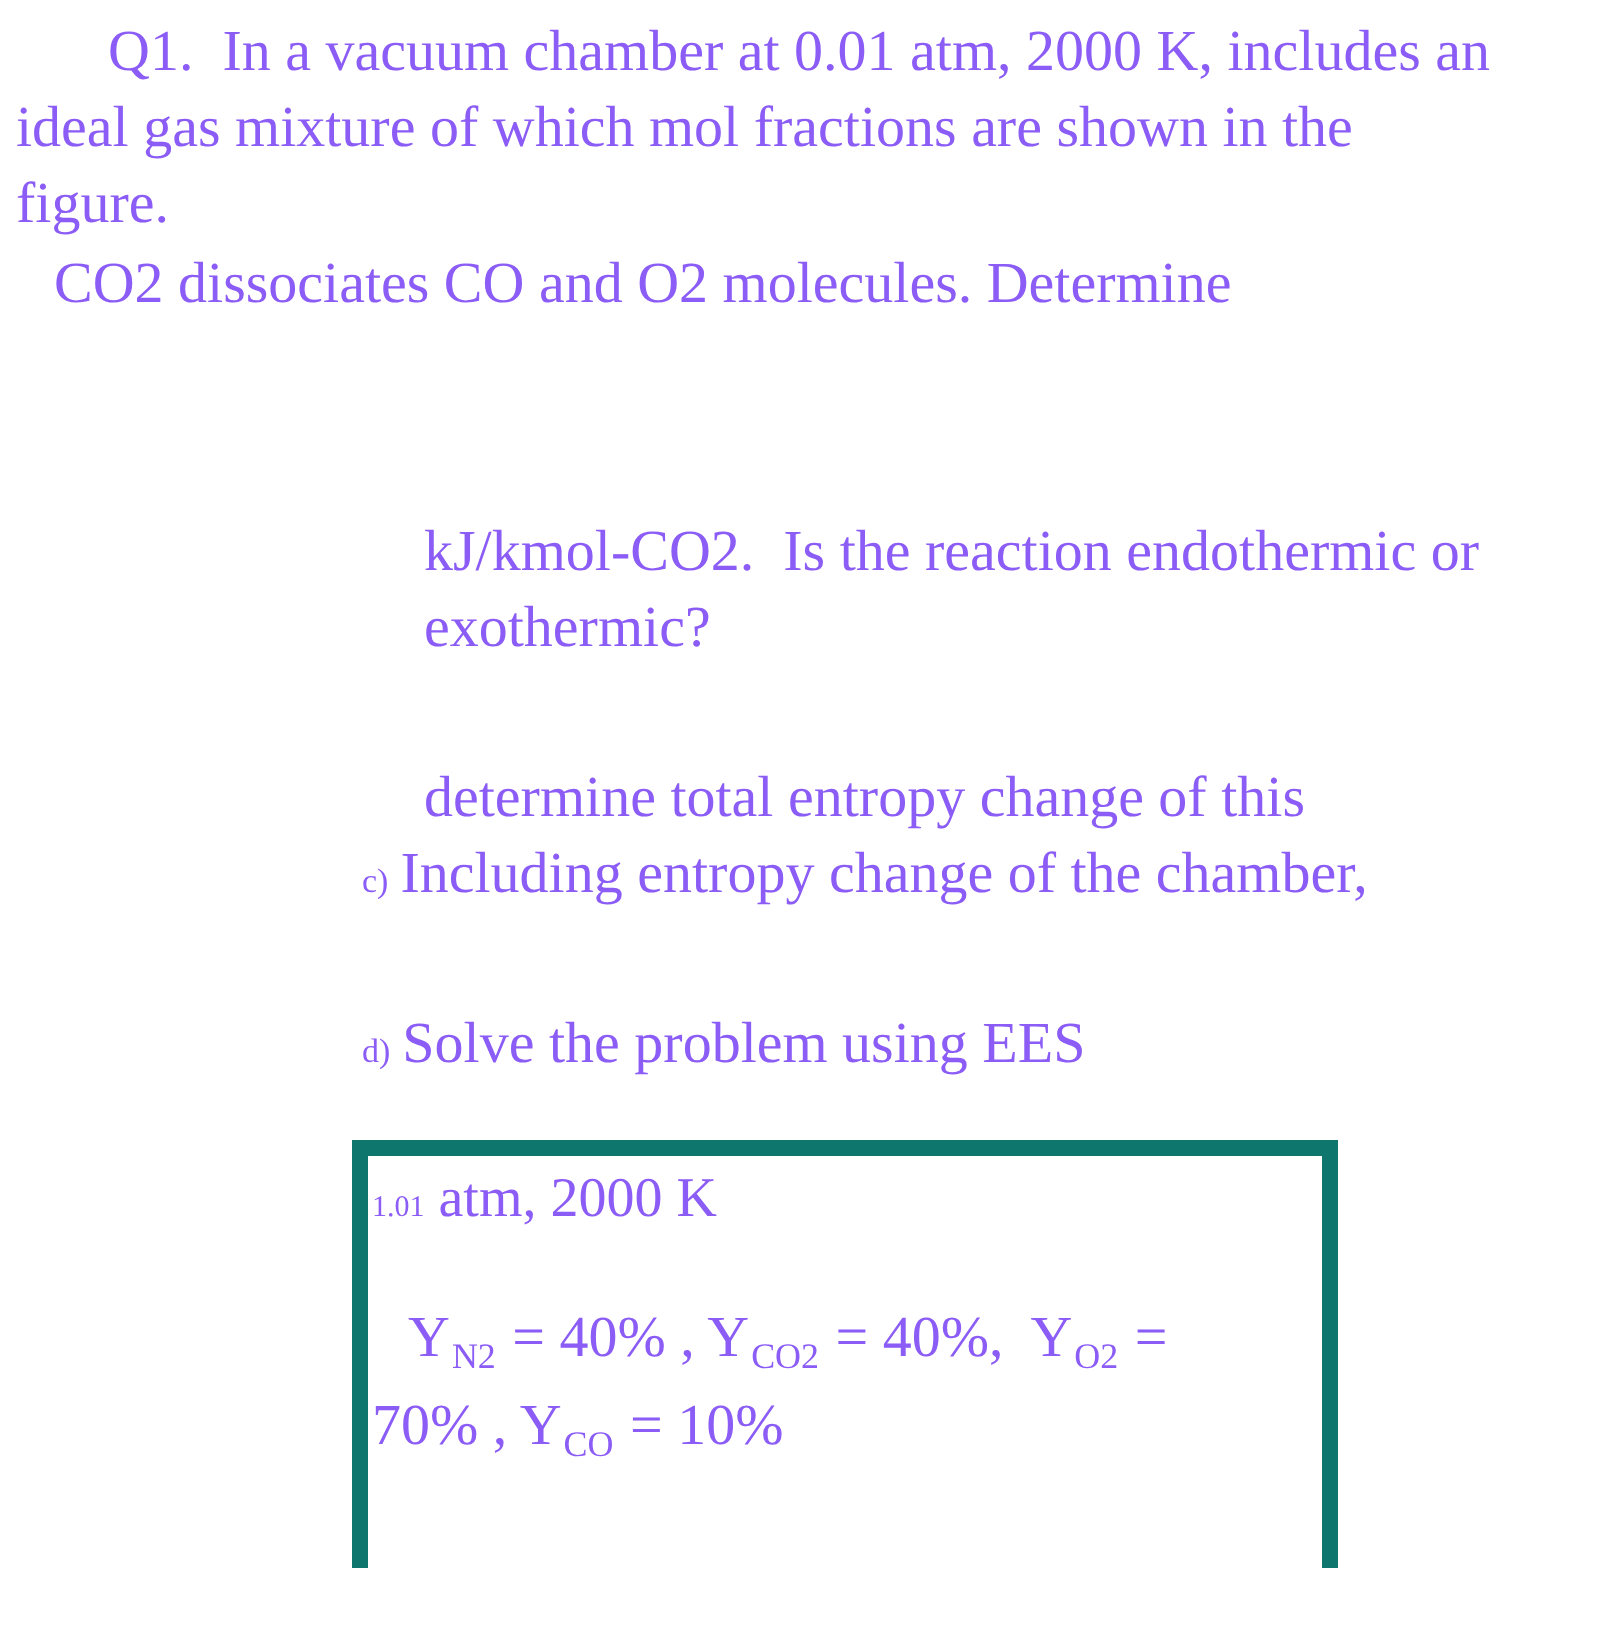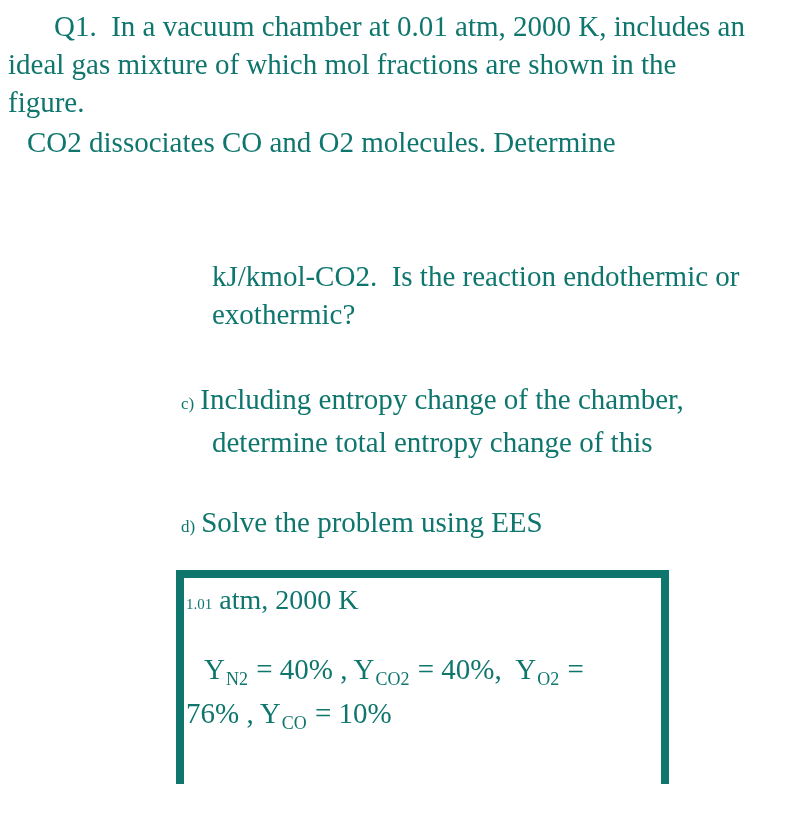--- a/index.html
+++ b/index.html
@@ -1,21 +1,21 @@
 <!DOCTYPE html>
 <html><head>
 <meta charset="utf-8">
 <style>
   html, body { margin: 0; padding: 0; background: #ffffff; }
   .page {
     position: relative;
     width: 801px;
     height: 784px;
     background: #ffffff;
-    color: #0f766e;
+    color: #8b5cf6;
     font-family: "Liberation Serif", "DejaVu Serif", serif;
     overflow: hidden;
   }
   .line { white-space: pre; }
 
   
   .intro {
     position: absolute;
     top: 7px; left: 8px; width: 790px;
     font-size: 29px; line-height: 38px;
@@ -98,28 +98,28 @@
 
   <div class="statement line">CO2 dissociates CO and O2 molecules. Determine</div>
 
 
   <div class="part part-b">
     <div class="line cont">kJ/kmol-CO2.  Is the reaction endothermic or</div>
     <div class="line cont">exothermic?</div>
   </div>
 
   <div class="part part-c">
+    <div class="line cont">determine total entropy change of this</div>
     <div class="line"><span class="marker">c)</span><span>Including entropy change of the chamber,</span></div>
-    <div class="line cont">determine total entropy change of this</div>
   </div>
 
   <div class="part part-d">
     <div class="line"><span class="marker">d)</span><span>Solve the problem using EES</span></div>
   </div>
 
   <div class="figure-box">
     <div class="box-header"><span class="pressure-small">1.01</span><span> atm, 2000 K</span></div>
     <div class="mix1"><span>Y</span><span class="sub">N2</span><span> = 40% , Y</span><span class="sub">CO2</span><span> = 40%,  Y</span><span class="sub">O2</span><span> =</span></div>
-    <div class="mix2"><span>76% , Y</span><span class="sub">CO</span><span> = 10%</span></div>
+    <div class="mix2"><span>70% , Y</span><span class="sub">CO</span><span> = 10%</span></div>
     <div class="reaction"><span>CO</span><span class="sub">2</span><span> à CO  + ½ O</span><span class="sub">2</span></div>
   </div>
 
 </div>
 
 </body></html>

